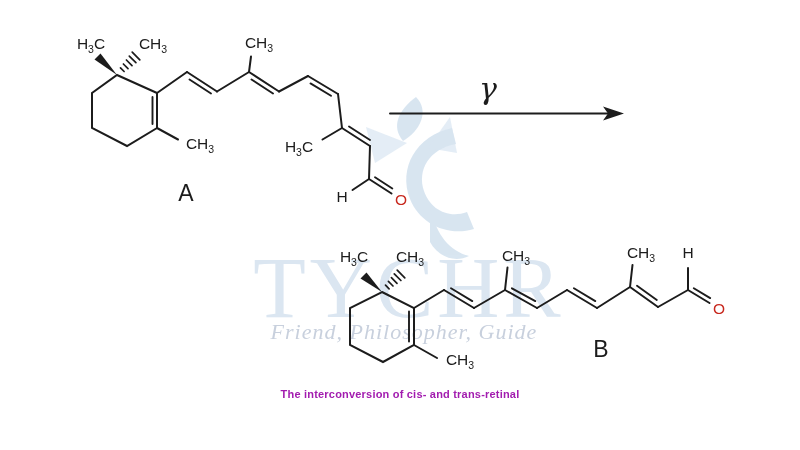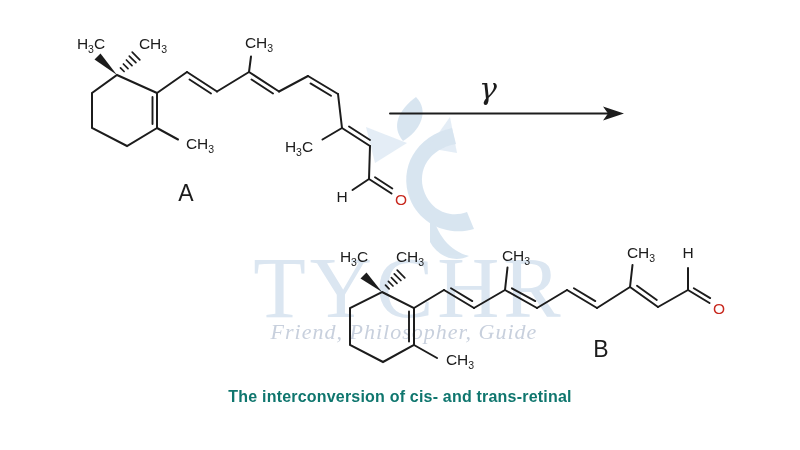--- a/index.html
+++ b/index.html
@@ -15,21 +15,21 @@
   .atom { font-family:"Liberation Sans", sans-serif; font-size:15.5px; fill:#1c1c1c; }
   .sub  { font-size:10.5px; }
   .oxy  { fill:#c8281e; }
   .slabel { font-family:"Liberation Sans", sans-serif; font-size:23px; fill:#1c1c1c; }
   .gamma  { font-family:"DejaVu Serif", serif; font-style:italic; font-size:30px; fill:#1c1c1c; }
   .wm-brand { font-family:"Liberation Serif", serif; font-size:86px; fill:#dbe6f1; letter-spacing:4px; }
   .wm-tag   { font-family:"Liberation Serif", serif; font-style:italic; font-size:22px; fill:#c8d0dd; letter-spacing:1px; }
   .emb { fill:#ccddec; }
   #caption {
     position:absolute; left:0; right:0; top:388px; text-align:center;
-    font-size:16px; font-weight:700; color:#0f766e; letter-spacing:0.2px;
+    font-size:11px; font-weight:700; color:#a21caf; letter-spacing:0.2px;
   }
 </style>
 </head>
 <body>
 
 <svg width="800" height="450" viewBox="0 0 800 450">
 
   <g opacity="0.75">
     <path class="emb" d="M 416,97 C 398,110 391,127 403,141 C 420,131 430,111 416,97 Z"></path>
     <path class="emb" d="M 452,128 C 416,136 398,168 410,199 C 420,224 448,237 474,229 L 467,212 C 448,219 430,209 424,191 C 417,170 429,149 456,144 Z"></path>

